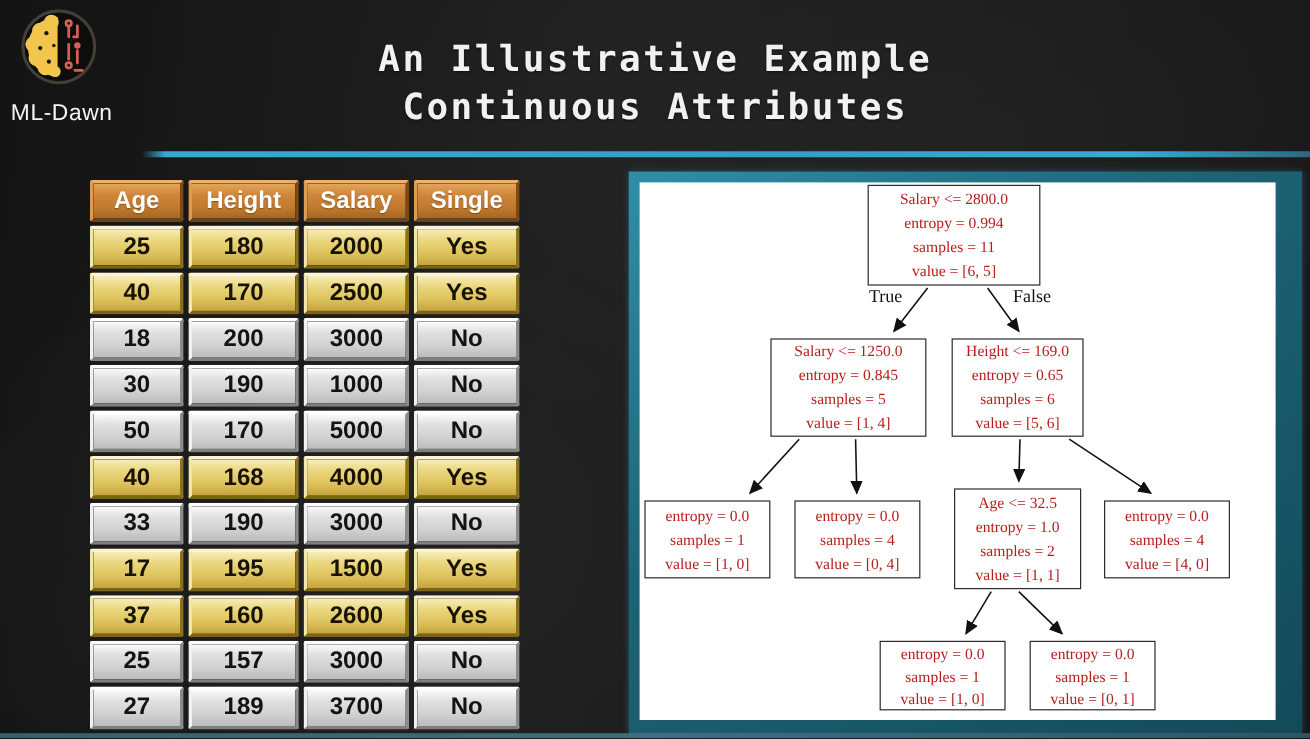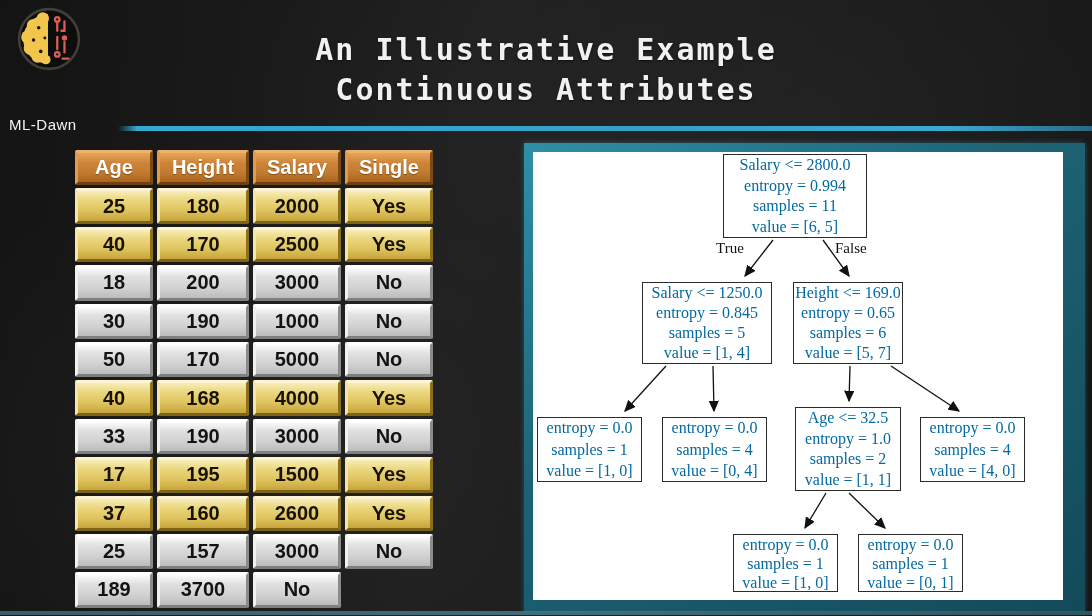--- a/index.html
+++ b/index.html
@@ -7,21 +7,21 @@
     position:relative;width:1092px;height:616px;overflow:hidden;
     background-color:#1b1b1b;
     background-image:
       radial-gradient(ellipse 600px 300px at 75% 18%, rgba(255,255,255,.035), transparent),
       radial-gradient(ellipse 520px 260px at 22% 72%, rgba(255,255,255,.022), transparent),
       linear-gradient(97deg, rgba(0,0,0,.28), rgba(255,255,255,.02) 42%, rgba(0,0,0,.22));
     font-family:"Liberation Sans", sans-serif;
   }
   
   .logo{position:absolute;left:16px;top:6px;width:66px;height:66px;}
-  .brand{position:absolute;left:9px;top:84px;color:#f4f4f4;font-size:15px;letter-spacing:.5px;margin-top:32px;}
+  .brand{position:absolute;left:9px;top:84px;color:#f4f4f4;font-size:19px;letter-spacing:.5px;}
   
   .title{position:absolute;top:30px;left:0;width:100%;text-align:center;color:#f1f1f1;
     font-family:"DejaVu Sans Mono", monospace;font-weight:bold;font-size:30px;
     letter-spacing:2px;line-height:40px;text-shadow:0 1px 2px rgba(0,0,0,.6);}
   .divider{position:absolute;left:118px;top:126px;width:974px;height:5px;border-radius:4px 0 0 4px;
     background:linear-gradient(90deg, rgba(56,168,208,0) 0%, #38a8d0 2%, #34a0c9 55%, #3aa9d4 85%, rgba(58,169,212,.55) 100%);}
   
   .data-table{position:absolute;left:75px;top:150px;display:grid;
     grid-template-columns:78px 92px 88px 88px;grid-auto-rows:35.4px;gap:3px 4px;}
   .c{display:flex;align-items:center;justify-content:center;font-weight:bold;font-size:20px;
@@ -36,24 +36,24 @@
     background:linear-gradient(180deg,#fcfcfc 0%,#e0e0e0 30%,#d2d2d2 65%,#bcbcbc 100%);
     border-color:#ffffff #8b8b8b #7f7f7f #f1f1f1;}
   
   .tree-panel{position:absolute;left:524px;top:143px;width:561px;height:469px;box-sizing:border-box;
     padding:9px 22px 12px 9px;
     background:linear-gradient(145deg,#2f8fa8 0%,#1d6375 40%,#134a5a 100%);
     box-shadow:0 0 6px rgba(60,170,210,.35);}
   .tree-canvas{position:relative;width:530px;height:448px;background:#ffffff;}
   .edges{position:absolute;left:0;top:0;width:530px;height:448px;}
   .node{position:absolute;box-sizing:border-box;border:1px solid #2b2b2b;background:#fff;
-    display:flex;flex-direction:column;align-items:center;justify-content:space-between;
-    font-family:"Liberation Serif", serif;font-size:16px;color:#0369a1;line-height:20px;text-align:center;}
+    display:flex;flex-direction:column;align-items:center;justify-content:center;
+    font-family:"Liberation Serif", serif;font-size:13px;color:#b91c1c;line-height:20px;text-align:center;}
   .node.small{line-height:19px;}
-  .blabel{position:absolute;font-family:"Liberation Serif", serif;font-size:15px;color:#111;text-align:left;}
+  .blabel{position:absolute;font-family:"Liberation Serif", serif;font-size:15px;color:#111;text-align:center;}
   
   .bottom-line{position:absolute;left:0;bottom:1px;width:100%;height:4px;
     background:linear-gradient(90deg,#3d6b7c 0%,#46798c 50%,#335d6d 100%);opacity:.85;}
 </style>
 </head>
 <body>
 
 <div class="slide">
 
   <svg class="logo" viewBox="0 0 64 64">
@@ -141,20 +141,21 @@
     <div class="c y">37</div>
     <div class="c y">160</div>
     <div class="c y">2600</div>
     <div class="c y">Yes</div>
 
     <div class="c n">25</div>
     <div class="c n">157</div>
     <div class="c n">3000</div>
     <div class="c n">No</div>
 
+    <div class="c n">27</div>
     <div class="c n">189</div>
     <div class="c n">3700</div>
     <div class="c n">No</div>
   </div>
 
   <div class="tree-panel">
     <div class="tree-canvas">
 
       <svg class="edges" viewBox="0 0 530 448">
         <defs>
@@ -188,21 +189,21 @@
         <div>Salary &lt;= 1250.0</div>
         <div>entropy = 0.845</div>
         <div>samples = 5</div>
         <div>value = [1, 4]</div>
       </div>
 
       <div class="node" style="left:260px;top:130px;width:110px;height:82px">
         <div>Height &lt;= 169.0</div>
         <div>entropy = 0.65</div>
         <div>samples = 6</div>
-        <div>value = [5, 7]</div>
+        <div>value = [5, 6]</div>
       </div>
 
       <div class="node" style="left:4px;top:265px;width:105px;height:65px">
         <div>entropy = 0.0</div>
         <div>samples = 1</div>
         <div>value = [1, 0]</div>
       </div>
 
       <div class="node" style="left:129px;top:265px;width:105px;height:65px">
         <div>entropy = 0.0</div>

